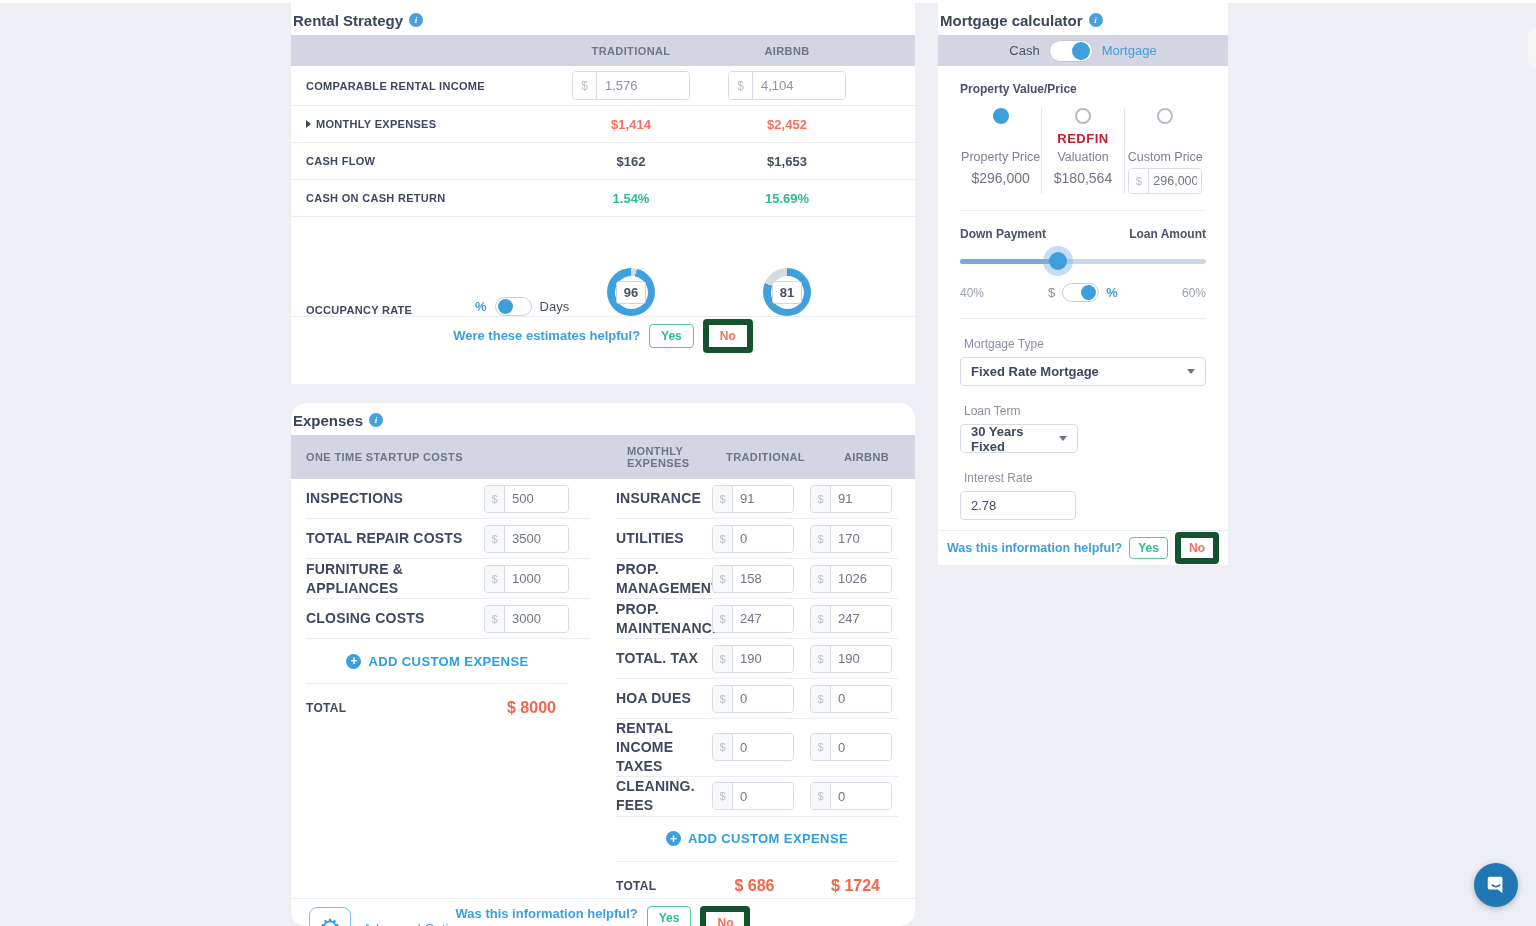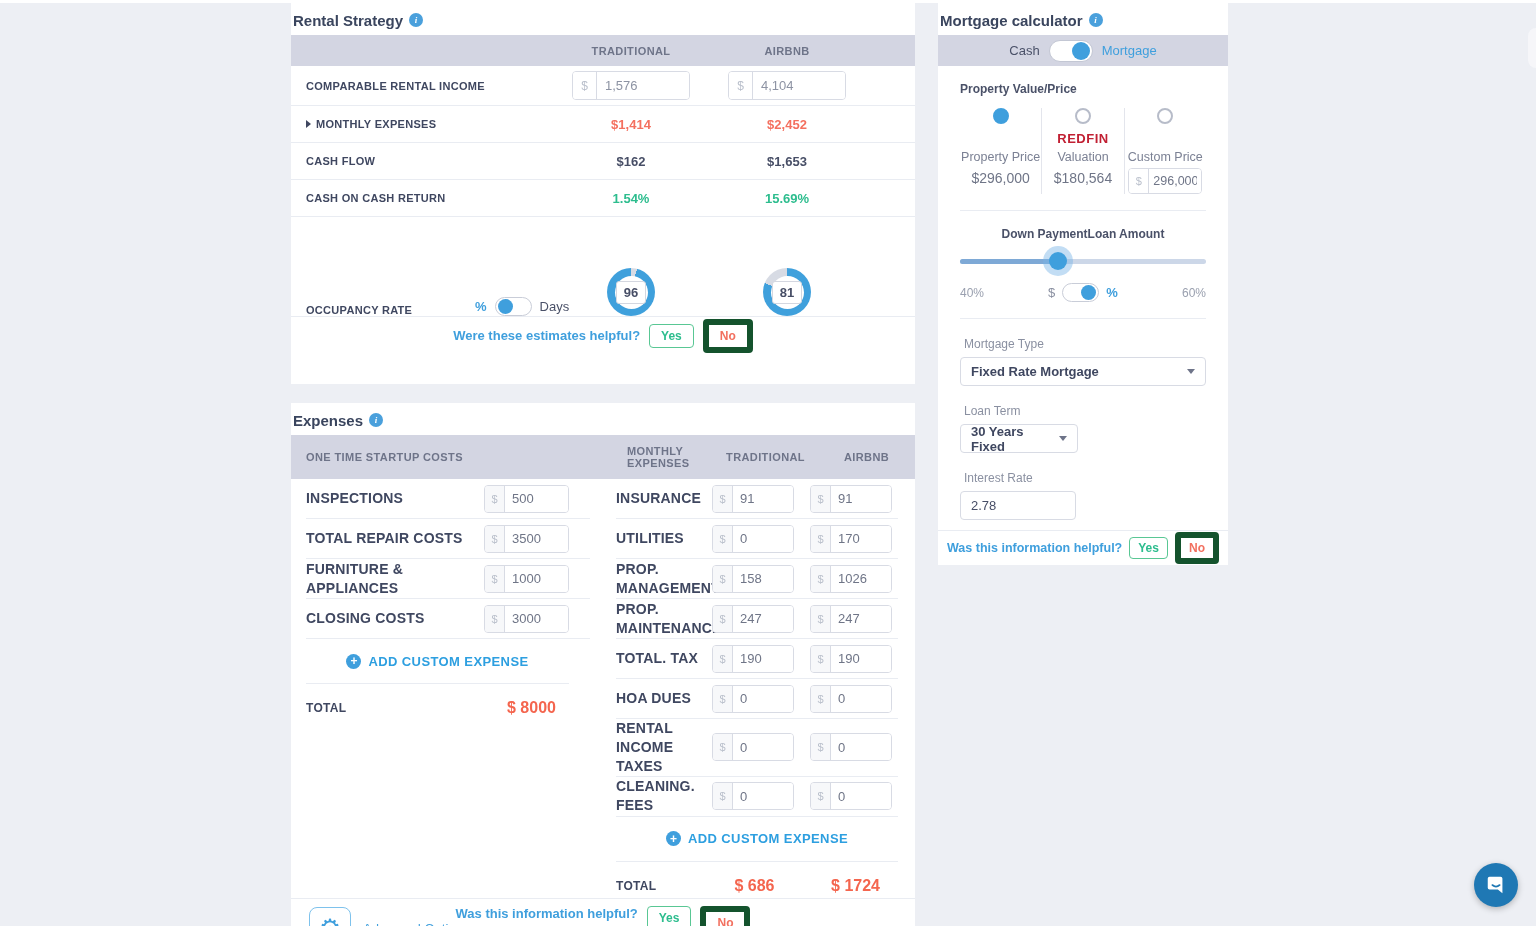--- a/index.html
+++ b/index.html
@@ -42,21 +42,21 @@
   .donut { width:48px; height:48px; border-radius:50%; margin:0 auto; position:relative; display:flex; align-items:center; justify-content:center; }
   .donut-hole { width:33px; height:33px; border-radius:50%; background:#fff; position:absolute; }
   .donut-box { position:relative; width:30px; height:23px; border:1px solid #d4d7e0; border-radius:3px; background:#fff; text-align:center; font-size:13px; font-weight:700; color:#474e66; font-family:"Liberation Sans",sans-serif; outline:none; padding:0; }
   .panel-footer { height:38px; border-top:1px solid #e9ecf2; display:flex; align-items:center; justify-content:center; gap:9px; }
   .footer-q { font-size:13px; font-weight:700; color:#3f9fdd; }
   .btn { border-radius:4px; background:#fff; font-size:12px; font-weight:700; padding:4px 11px; cursor:pointer; font-family:"Liberation Sans",sans-serif; }
   .btn-yes { border:1px solid #59c794; color:#2dbd8e; }
   .btn-no { border:6px solid #14532d; color:#f2705f; }
 
   
-  .expenses { left:291px; top:403px; width:624px; height:523px; }
+  .expenses { left:291px; top:403px; width:624px; height:523px;border-radius:15px; }
   .expenses .band { height:44px; margin-top:4px; align-items:center; }
   .exp-band-left { width:310px; padding-left:15px; }
   .exp-band-ml { width:96px; }
   .exp-band-col { width:85px; text-align:center; }
   .exp-band-gap { width:16px; }
   .expenses-body { display:flex; }
   .exp-left { width:310px; padding-left:15px; display:flex; flex-direction:column; position:relative; }
   .exp-right { flex:1; padding-left:26px; padding-right:17px; display:flex; flex-direction:column; }
   .e-row { display:flex; align-items:center; border-bottom:1px solid #e9ecf2; min-height:40px; }
   .e-label { flex:1; font-size:14px; font-weight:700; color:#3f4760; letter-spacing:.2px; line-height:1.35; padding-right:6px; }
@@ -95,21 +95,21 @@
   .radio { width:16px; height:16px; border-radius:50%; border:2px solid #b7bcc9; background:#fff; }
   .radio.selected { border:2px solid #3f9fdd; background:#3f9fdd; box-shadow:inset 0 0 0 2px #3f9fdd; }
   .brand-slot { height:20px; display:flex; align-items:center; margin-top:4px; }
   .redfin-brand { color:#c12033; font-weight:700; font-size:13px; letter-spacing:.5px; }
   .radio-label { font-size:12.5px; color:#7b8194; margin-top:2px; white-space:nowrap; }
   .radio-value { font-size:14px; color:#6f7587; margin-top:6px; }
   .custom-ig { margin-top:4px; height:26px; }
   .custom-ig .ig-prefix { width:20px; font-size:11px; background:#fff; }
   .custom-ig .ig-input { width:52px; font-size:12.5px; color:#6f7587; padding:0 4px; }
   .m-divider { border-top:1px solid #e9ecf2; margin-top:16px; }
-  .dp-labels { display:flex; justify-content:center; margin-top:16px; }
+  .dp-labels { display:flex; justify-content:space-between; margin-top:16px; }
   .slider-wrap { position:relative; height:20px; margin-top:10px; }
   .slider-track { position:absolute; top:8px; left:0; right:0; height:5px; border-radius:3px; background:#ccd7e8; }
   .slider-fill { position:absolute; top:8px; left:0; height:5px; border-radius:3px; background:#7ea9d6; }
   .slider-thumb { position:absolute; top:1px; width:18px; height:18px; border-radius:50%; background:#3f9fdd; box-shadow:0 0 0 6px rgba(120,180,230,.45); }
   .dp-range-row { display:flex; align-items:center; justify-content:space-between; margin-top:12px; }
   .range-label { font-size:12px; color:#9aa0af; }
   .dp-toggle { display:flex; align-items:center; gap:7px; }
   .dp-toggle .tog-label { font-size:13px; }
   .dp-toggle .tog-label.grey { color:#8a90a1; font-weight:400; }
   .field-label { font-size:12px; color:#8a90a1; margin-top:18px; padding-left:4px; }

